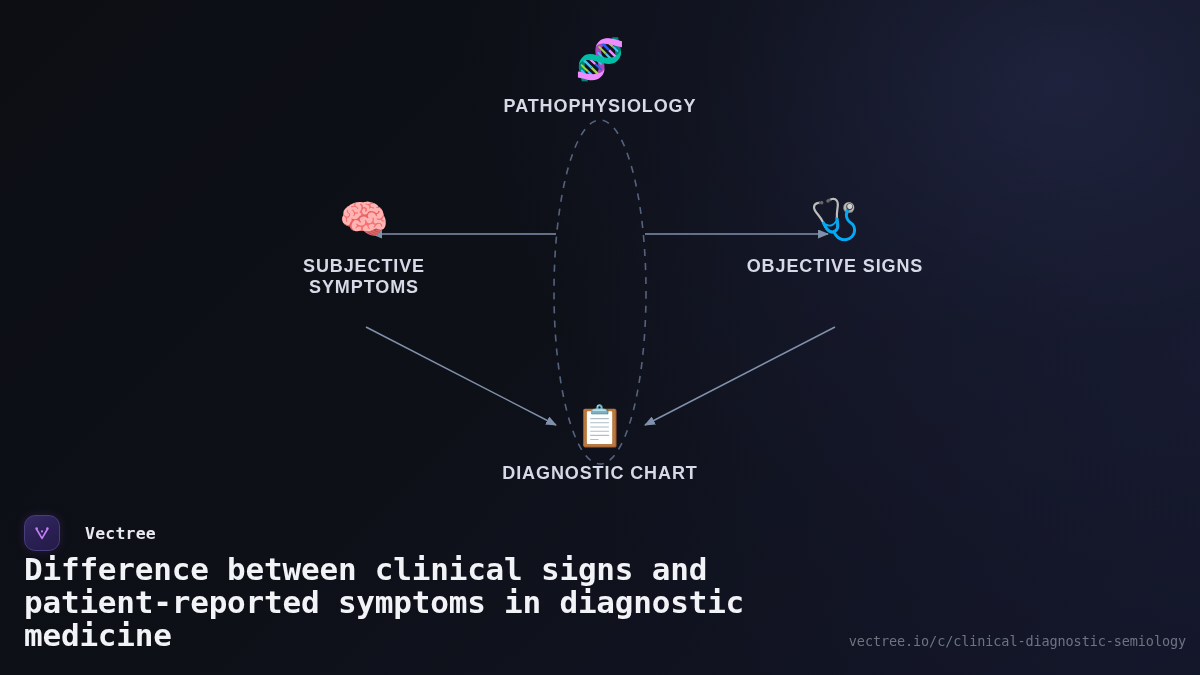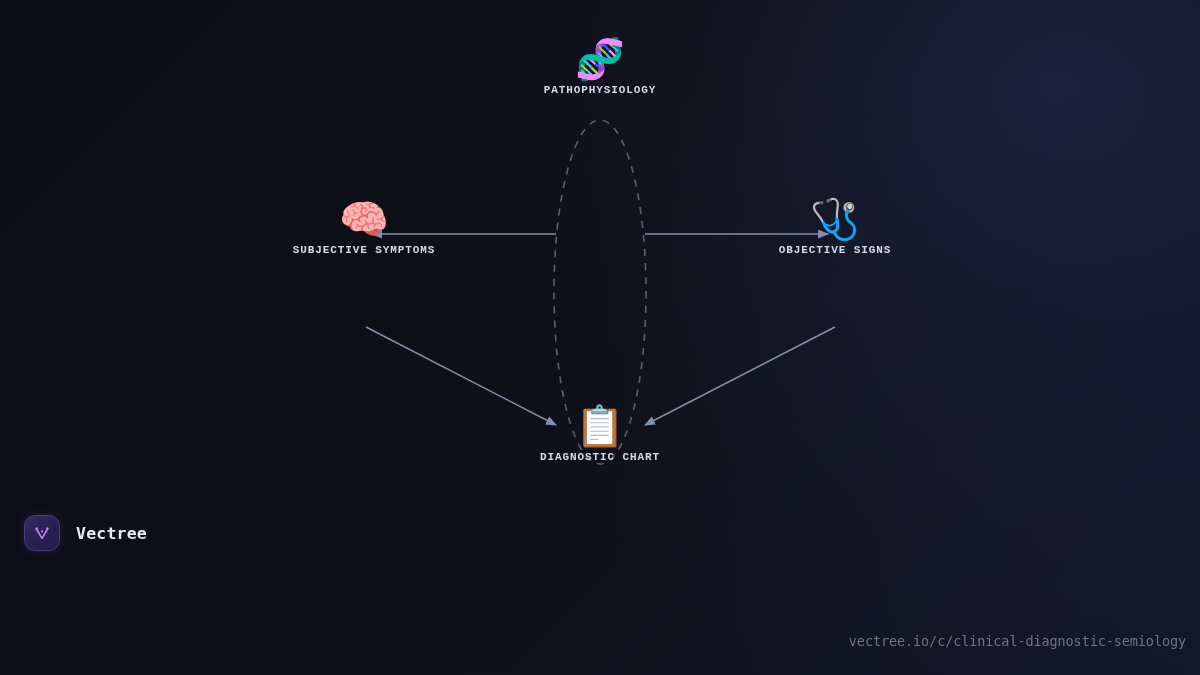--- a/index.html
+++ b/index.html
@@ -37,27 +37,27 @@
   }
   .node-icon {
     font-size: 40px;
     line-height: 46px;
     height: 48px;
     display: block;
     font-family: "DejaVu Sans", sans-serif;
   }
   .node-label {
     display: block;
-    margin-top: 0;
-    font-size: 11px;
+    margin-top: 12px;
+    font-size: 18px;
     font-weight: bold;
     letter-spacing: 0.9px;
     color: #d6dae6;
     text-transform: uppercase;
-    font-family: Liberation Mono, monospace;
+    font-family: Liberation Sans, sans-serif;
   }
 
   
   #node-pathophysiology { left: 600px; top: 36px; }
   #node-subjective      { left: 364px; top: 196px; }
   #node-objective       { left: 835px; top: 196px; }
   #node-chart           { left: 600px; top: 403px; }
 
   
   .footer {
@@ -68,21 +68,21 @@
     height: 182px;
     box-sizing: border-box;
     padding: 0 24px;
   }
   .brand-row {
     position: absolute;
     left: 24px;
     top: 22px;
     display: flex;
     align-items: center;
-    gap: 16px;
+    gap: 25px;
   }
   .brand-logo {
     width: 34px;
     height: 34px;
     border-radius: 11px;
     background: linear-gradient(150deg, #352a63 0%, #2a1f52 55%, #241c47 100%);
     border: 1px solid #4a3c7d;
     display: flex;
     align-items: center;
     justify-content: center;
@@ -168,17 +168,18 @@
         <svg width="20" height="20" viewBox="0 0 20 20">
           <path d="M4.6 6.2 L10 15.4 L15.4 6.2" fill="none" stroke="#c07ff5" stroke-width="1.7" stroke-linecap="round" stroke-linejoin="round"></path>
           <circle cx="4.6" cy="5.6" r="1.25" fill="#c07ff5"></circle>
           <circle cx="15.4" cy="5.6" r="1.25" fill="#c07ff5"></circle>
           <circle cx="10" cy="8.4" r="1.05" fill="#c07ff5"></circle>
         </svg>
       </div>
       <div class="brand-name">Vectree</div>
     </div>
 
+    <h1 class="headline">Difference between clinical signs and patient-reported symptoms in diagnostic medicine</h1>
 
     <div class="url">vectree.io/c/clinical-diagnostic-semiology</div>
   </div>
 
 </div>
 
 </body></html>

